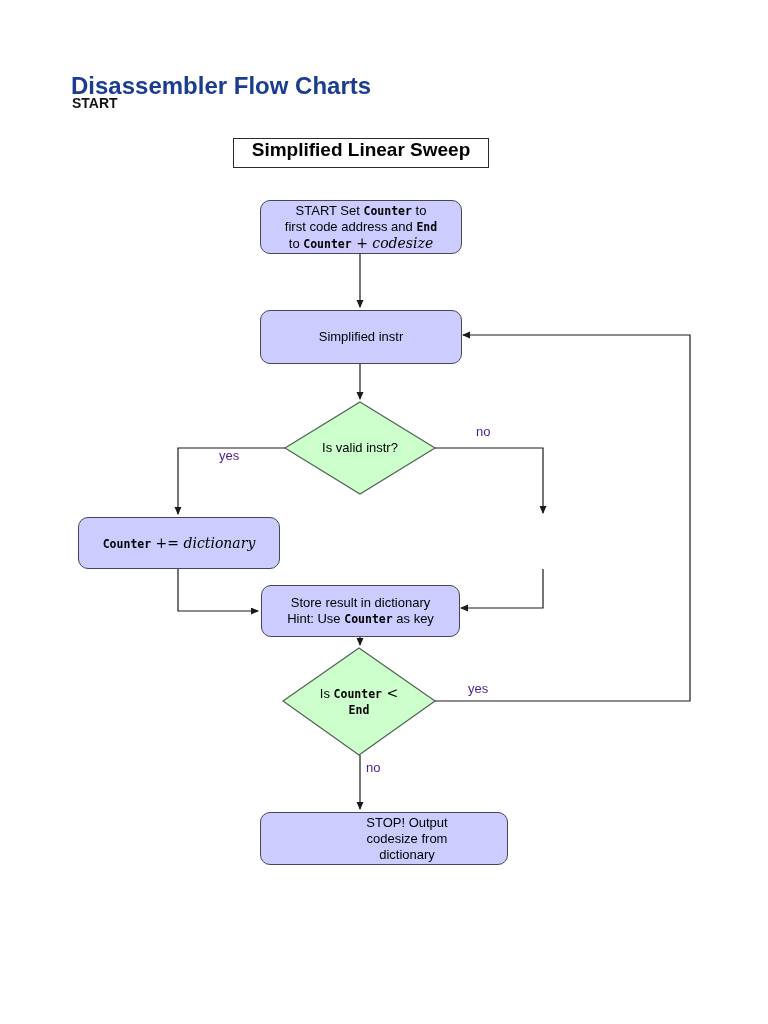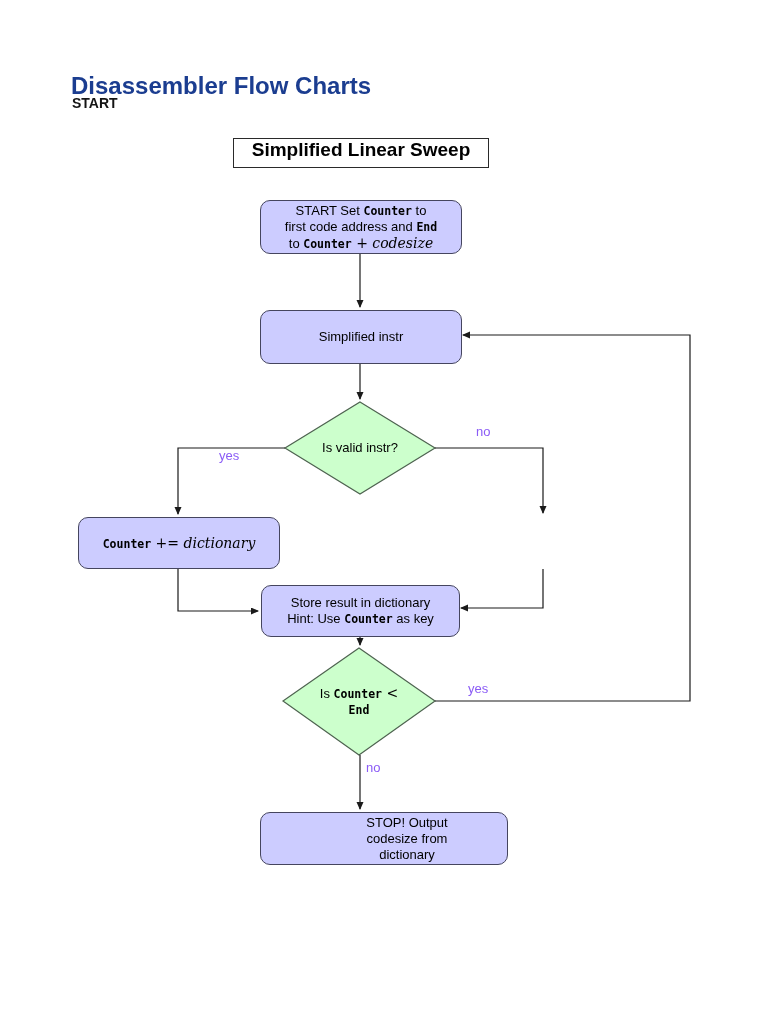--- a/index.html
+++ b/index.html
@@ -24,21 +24,21 @@
   .seg-math{font-family:"DejaVu Serif",serif;font-style:italic;font-size:14px;}
   #node-start{left:260px;top:200px;width:200px;height:52px;}
   #node-disassemble{left:260px;top:310px;width:200px;height:52px;}
   #node-is-valid-instr{left:285px;top:402px;width:150px;height:92px;}
   #node-counter-increment{left:78px;top:517px;width:200px;height:50px;}
   #node-output-counter{left:443px;top:516px;width:200px;height:53px;}
   #node-store-result{left:261px;top:585px;width:197px;height:50px;}
   #node-is-counter-less-end{left:283px;top:648px;width:152px;height:107px;}
   #node-stop{left:260px;top:812px;width:200px;height:51px;padding-left:46px;}
   
-  .edge-label{position:absolute;font-size:13px;color:#8b5cf6;}
+  .edge-label{position:absolute;font-size:13px;color:#4c1d95;}
   #label-valid-yes{left:219px;top:448px;}
   #label-valid-no{left:476px;top:424px;}
   #label-loop-yes{left:468px;top:681px;}
   #label-loop-no{left:366px;top:760px;}
 </style>
 </head>
 <body>
 
 <div id="page">
 

